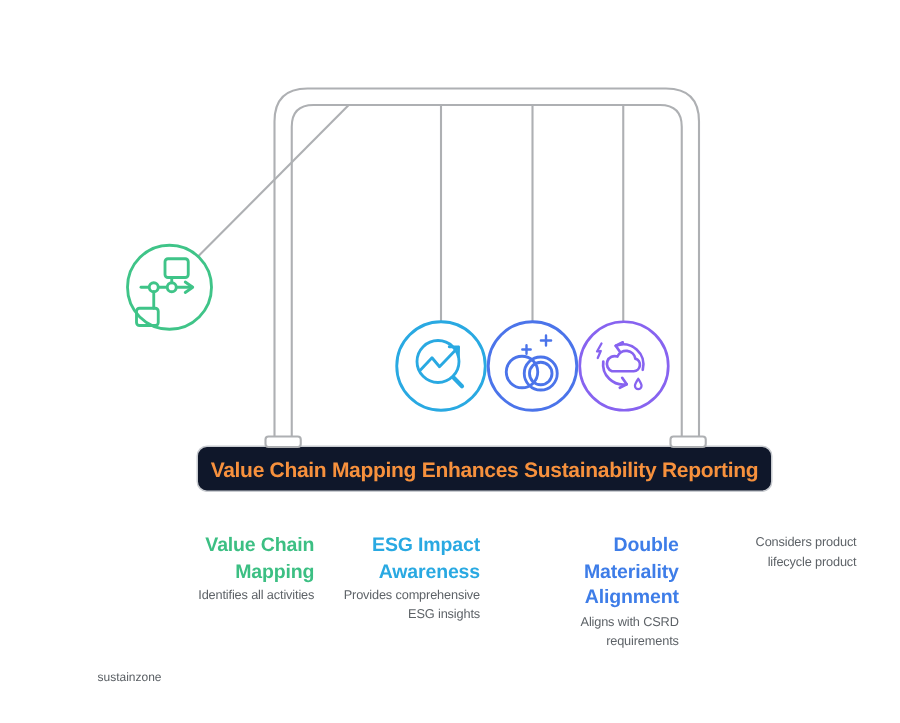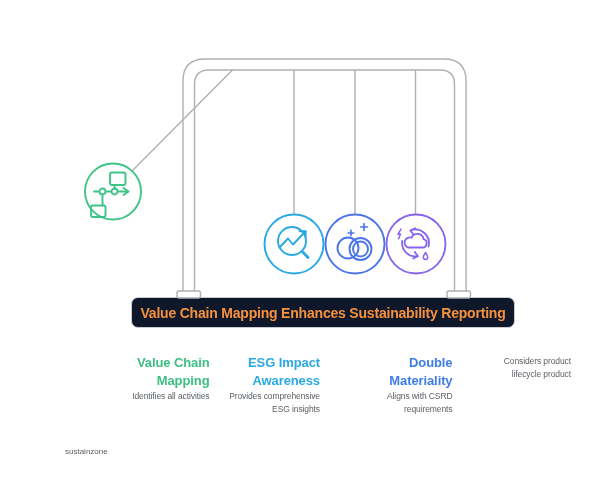--- a/index.html
+++ b/index.html
@@ -118,20 +118,21 @@
     <div class="col-desc" style="color: rgb(93, 98, 103);">
       <span>Provides comprehensive</span>
       <span>ESG insights</span>
     </div>
   </div>
 
   <div class="col" style="left:320.5px">
     <div class="col-title" style="color: rgb(62, 125, 232);">
       <span>Double</span>
       <span>Materiality</span>
+      <span>Alignment</span>
     </div>
     <div class="col-desc" style="color: rgb(93, 98, 103);">
       <span>Aligns with CSRD</span>
       <span>requirements</span>
     </div>
   </div>
 
   <div class="col" style="left:439px">
     <div class="col-desc" style="color: rgb(93, 98, 103);">
       <span>Considers product</span>

